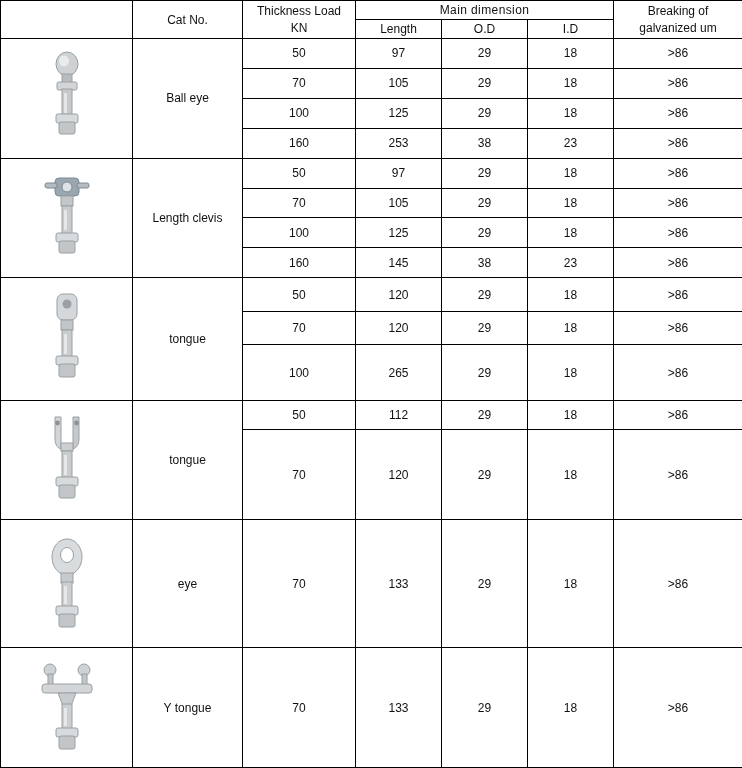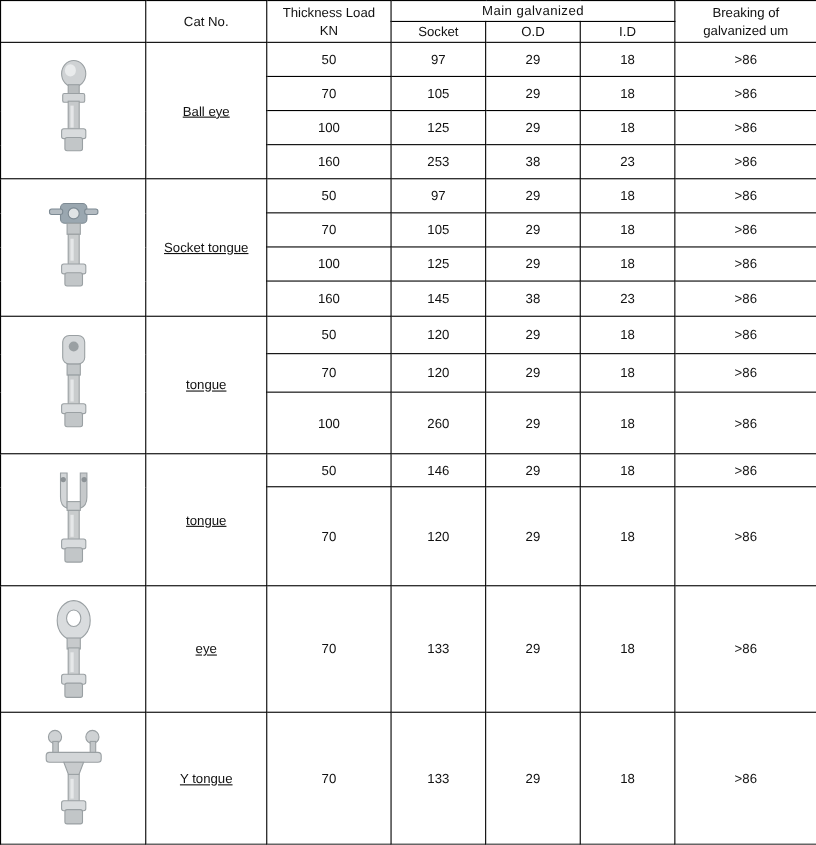--- a/index.html
+++ b/index.html
@@ -42,21 +42,21 @@
   }
   .hdr-small {
     font-size: 12px;
     line-height: 1.35;
   }
   .hdr-sub {
     font-size: 12px;
   }
   .blank-cell { border: 1px solid #000000; }
 
-  .cat-cell { font-size: 13px; text-decoration: underline; }
+  .cat-cell { font-size: 13px; }
   .num-cell { font-size: 13px; }
 
   
   .img-cell {
     padding: 0;
   }
   .img-wrap {
     display: flex;
     align-items: center;
     justify-content: center;
@@ -79,28 +79,28 @@
     <col class="col-thick">
   </colgroup>
   <thead>
     <tr>
       <th rowspan="2" class="blank-cell"></th>
       <th rowspan="2" class="hdr-sub">Cat No.</th>
       <th rowspan="2" class="hdr-small">
         <div>Thickness Load</div>
         <div>KN</div>
       </th>
-      <th colspan="3" class="hdr-main">Main galvanized</th>
+      <th colspan="3" class="hdr-main">Main dimension</th>
       <th rowspan="2" class="hdr-small">
         <div>Breaking of</div>
         <div>galvanized um</div>
       </th>
     </tr>
     <tr>
-      <th class="hdr-sub">Socket</th>
+      <th class="hdr-sub">Length</th>
       <th class="hdr-sub">O.D</th>
       <th class="hdr-sub">I.D</th>
     </tr>
   </thead>
   <tbody>
 
     <tr>
       <td class="img-cell" rowspan="4">
         <div class="img-wrap">
           <svg width="60" height="100" viewBox="0 0 60 100" aria-hidden="true">
@@ -153,21 +153,21 @@
             <rect x="8" y="15" width="12" height="5" rx="2" fill="#b4bcc2" stroke="#7d8a93" stroke-width="1"></rect>
             <rect x="40" y="15" width="12" height="5" rx="2" fill="#b4bcc2" stroke="#7d8a93" stroke-width="1"></rect>
             <rect x="24" y="28" width="12" height="10" fill="#c2c6c8" stroke="#9aa0a3" stroke-width="1"></rect>
             <rect x="25" y="38" width="10" height="28" fill="#c9cccd" stroke="#9aa0a3" stroke-width="1"></rect>
             <rect x="19" y="65" width="22" height="9" rx="2" fill="#d8dbdd" stroke="#9aa0a3" stroke-width="1"></rect>
             <rect x="22" y="73" width="16" height="12" rx="2" fill="#c2c6c8" stroke="#9aa0a3" stroke-width="1"></rect>
             <rect x="27" y="42" width="3" height="20" fill="#eceeef" opacity="0.8"></rect>
           </svg>
         </div>
       </td>
-      <td class="cat-cell" rowspan="4">Socket tongue</td>
+      <td class="cat-cell" rowspan="4">Length clevis</td>
       <td class="num-cell">50</td>
       <td class="num-cell">97</td>
       <td class="num-cell">29</td>
       <td class="num-cell">18</td>
       <td class="num-cell">&gt;86</td>
     </tr>
     <tr>
       <td class="num-cell">70</td>
       <td class="num-cell">105</td>
       <td class="num-cell">29</td>
@@ -212,21 +212,21 @@
     </tr>
     <tr>
       <td class="num-cell">70</td>
       <td class="num-cell">120</td>
       <td class="num-cell">29</td>
       <td class="num-cell">18</td>
       <td class="num-cell">&gt;86</td>
     </tr>
     <tr style="height:56px">
       <td class="num-cell">100</td>
-      <td class="num-cell">260</td>
+      <td class="num-cell">265</td>
       <td class="num-cell">29</td>
       <td class="num-cell">18</td>
       <td class="num-cell">&gt;86</td>
     </tr>
 
     <tr>
       <td class="img-cell" rowspan="2">
         <div class="img-wrap">
           <svg width="60" height="110" viewBox="0 0 60 110" aria-hidden="true">
             <path d="M18 12 L18 34 Q18 42 24 44 L24 12 Z" fill="#d3d6d8" stroke="#9aa0a3" stroke-width="1"></path>
@@ -236,34 +236,34 @@
             <circle cx="39.5" cy="18" r="2.4" fill="#8c9296"></circle>
             <rect x="25" y="46" width="10" height="28" fill="#c9cccd" stroke="#9aa0a3" stroke-width="1"></rect>
             <rect x="19" y="72" width="22" height="9" rx="2" fill="#d8dbdd" stroke="#9aa0a3" stroke-width="1"></rect>
             <rect x="22" y="80" width="16" height="13" rx="2" fill="#c2c6c8" stroke="#9aa0a3" stroke-width="1"></rect>
             <rect x="27" y="50" width="3" height="20" fill="#eceeef" opacity="0.8"></rect>
           </svg>
         </div>
       </td>
       <td class="cat-cell" rowspan="2">tongue</td>
       <td class="num-cell">50</td>
-      <td class="num-cell">146</td>
+      <td class="num-cell">112</td>
       <td class="num-cell">29</td>
       <td class="num-cell">18</td>
       <td class="num-cell">&gt;86</td>
     </tr>
     <tr style="height:90px">
       <td class="num-cell">70</td>
       <td class="num-cell">120</td>
       <td class="num-cell">29</td>
       <td class="num-cell">18</td>
       <td class="num-cell">&gt;86</td>
     </tr>
 
-    <tr style="height:115px">
+    <tr style="height:128px">
       <td class="img-cell">
         <div class="img-wrap">
           <svg width="56" height="105" viewBox="0 0 56 105" aria-hidden="true">
             <ellipse cx="28" cy="26" rx="15" ry="18" fill="#d9dcde" stroke="#9aa0a3" stroke-width="1"></ellipse>
             <ellipse cx="28" cy="24" rx="6.5" ry="7.5" fill="#ffffff" stroke="#9aa0a3" stroke-width="1"></ellipse>
             <rect x="22" y="42" width="12" height="10" fill="#c7cacc" stroke="#9aa0a3" stroke-width="1"></rect>
             <rect x="23" y="51" width="10" height="26" fill="#cccfd1" stroke="#9aa0a3" stroke-width="1"></rect>
             <rect x="17" y="75" width="22" height="9" rx="2" fill="#d8dbdd" stroke="#9aa0a3" stroke-width="1"></rect>
             <rect x="20" y="83" width="16" height="13" rx="2" fill="#c2c6c8" stroke="#9aa0a3" stroke-width="1"></rect>
             <rect x="25" y="55" width="3" height="18" fill="#eceeef" opacity="0.8"></rect>

